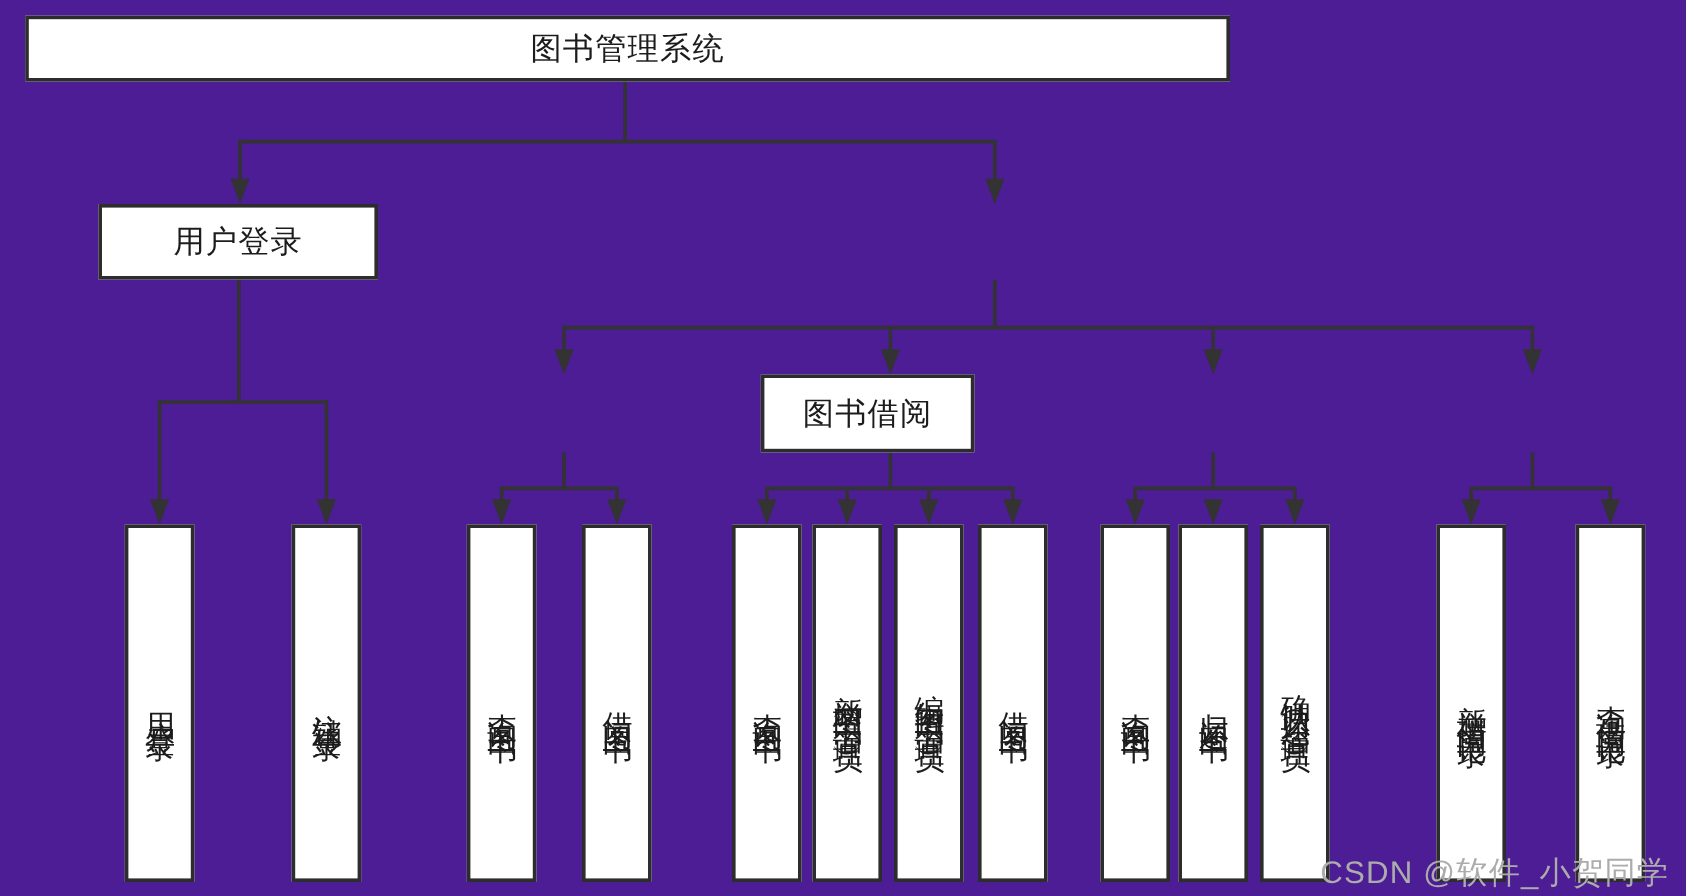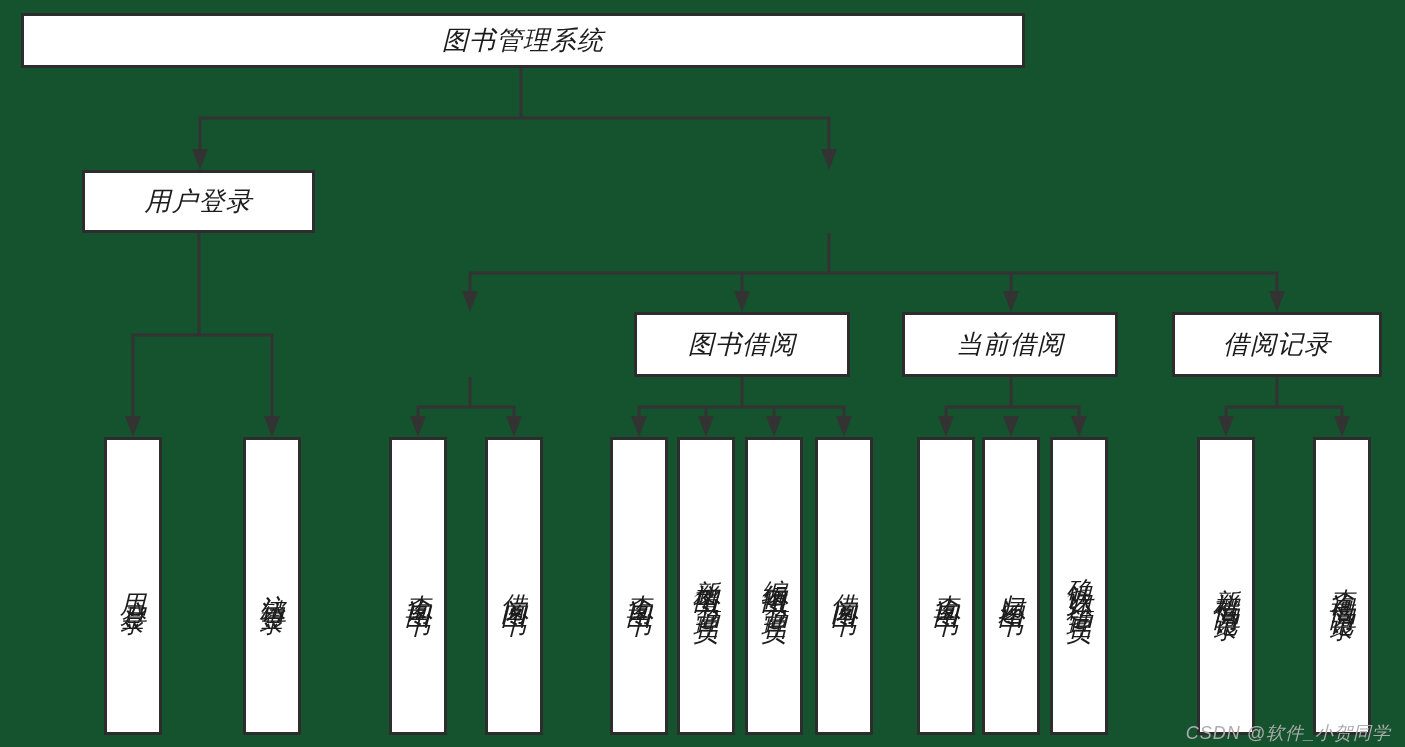--- a/index.html
+++ b/index.html
@@ -1,33 +1,33 @@
 <!DOCTYPE html>
 <html><head>
 <meta charset="utf-8">
 <style>
   html,body{margin:0;padding:0;background:#ffffff;}
   .stage{
-    position:relative;width:1405px;height:747px;background:#14532d;
-    font-family:"Liberation Sans",sans-serif;overflow:hidden;font-style:italic;
+    position:relative;width:1405px;height:747px;background:#4c1d95;
+    font-family:"Liberation Sans",sans-serif;overflow:hidden;
   }
   .connectors{position:absolute;left:0;top:0;z-index:1;}
   .node{
     position:absolute;box-sizing:border-box;z-index:2;
     border:3px solid #2d2d2d;background:#ffffff;color:#1c1c1c;
     display:flex;align-items:center;justify-content:center;
   }
   .h{font-size:26px;letter-spacing:1px;white-space:nowrap;}
   .v{
     writing-mode:vertical-lr;text-orientation:mixed;
     font-size:25px;letter-spacing:6px;line-height:52px;
   }
   .watermark{
     position:absolute;right:14px;bottom:2px;z-index:6;
-    font-size:18px;color:#acacac;letter-spacing:1px;white-space:nowrap;
+    font-size:26px;color:#acacac;letter-spacing:1px;white-space:nowrap;
   }
 </style>
 </head>
 <body>
 
 <div class="stage">
 
   <svg class="connectors" width="1405" height="747" viewBox="0 0 1405 747">
     <g stroke="#333333" stroke-width="3" fill="none">
 
@@ -77,28 +77,22 @@
   </svg>
 
   <div class="node h" style="left:21px;top:13px;width:1004px;height:55px">
     <span>图书管理系统</span>
   </div>
 
   <div class="node h" style="left:82px;top:170px;width:233px;height:63px">
     <span>用户登录</span>
   </div>
 
-  <div class="node h" style="left:634px;top:312px;width:216px;height:65px">
+  <div class="node h" style="left:634px;top:312px;width:178px;height:65px">
     <span>图书借阅</span>
-  </div>
-  <div class="node h" style="left:902px;top:312px;width:216px;height:65px">
-    <span>当前借阅</span>
-  </div>
-  <div class="node h" style="left:1172px;top:312px;width:210px;height:65px">
-    <span>借阅记录</span>
   </div>
 
   <div class="node v" style="left:104px;top:437px;width:58px;height:298px">
     <span>用户登录</span>
   </div>
   <div class="node v" style="left:243px;top:437px;width:58px;height:298px">
     <span>注销登录</span>
   </div>
 
   <div class="node v" style="left:389px;top:437px;width:58px;height:298px">

